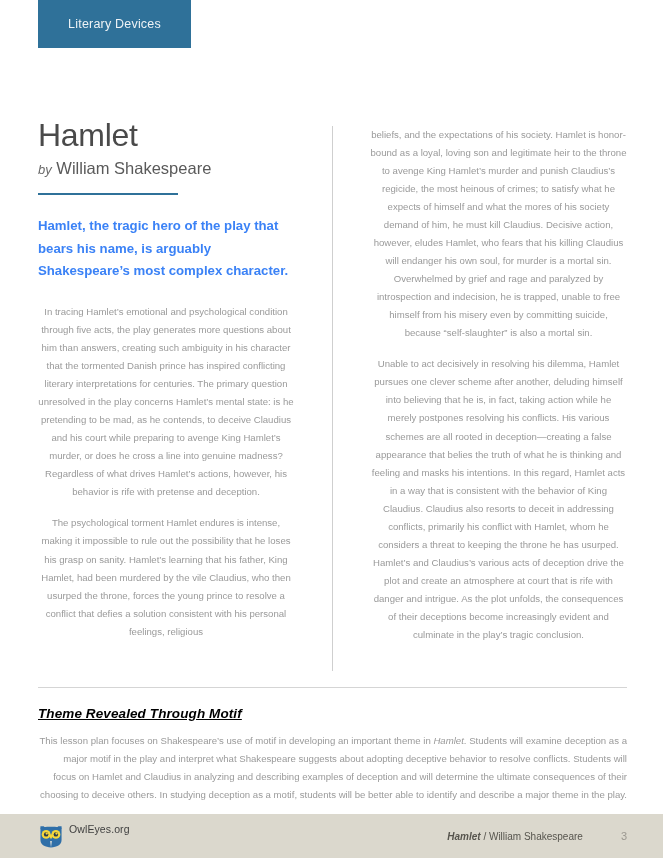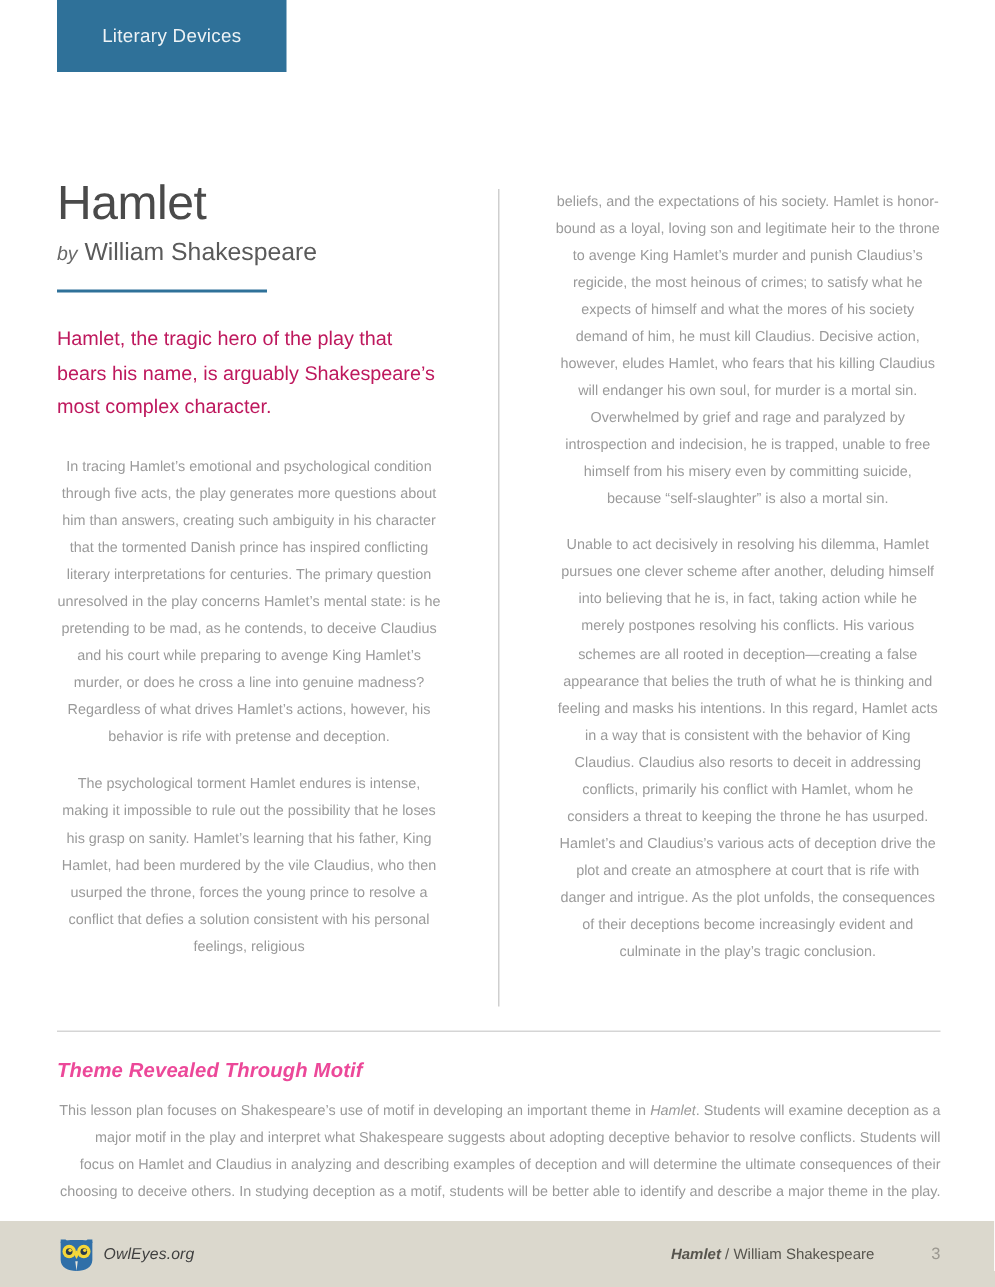--- a/index.html
+++ b/index.html
@@ -93,23 +93,23 @@
   }
   .blue-rule {
     width: 140px;
     height: 2px;
     background: #2f7199;
     margin: 0 0 20px 0;
   }
   .lede {
     font-size: 13.2px;
     line-height: 1.72;
-    color: #be185d;
+    color: #3b82f6;
     margin: 0 0 20px 0;
-    font-weight: 400;
+    font-weight: 700;
   }
   .body-par {
     font-size: 9.6px;
     line-height: 1.88;
     color: #9a9a9a;
     margin: 0 0 13px 0;
     font-weight: 400;
     text-align: center;
   }
   .body-par:last-child { margin-bottom: 0; }
@@ -118,23 +118,24 @@
   .section-rule {
     height: 1px;
     background: #d5d5d5;
     width: 589px;
     margin: 16px 0 18px 0;
   }
   .section-heading {
     font-size: 13.5px;
     font-style: italic;
     font-weight: 700;
-    color: #ec4899;
+    color: #000000;
     margin: 0 0 11px 0;
     letter-spacing: 0.1px;
+    text-decoration: underline;
   }
   .section-body {
     font-size: 9.6px;
     line-height: 1.88;
     color: #9a9a9a;
     margin: 0;
     width: 589px;
     text-align: right;
   }
   .section-body em { font-style: italic; }
@@ -145,23 +146,21 @@
     left: 0;
     bottom: 0;
     width: 663px;
     height: 44px;
     background: #dbd8cd;
     display: flex;
     align-items: center;
   }
   .footer-left {
     display: flex;
-    align-items: center;
     margin-left: 38px;
-    font-style: italic;
   }
   .owl-logo {
     width: 26px;
     height: 26px;
     display: block;
   }
   .footer-brand {
     font-size: 10.5px;
     color: #3f3f3f;
     margin-left: 5px;

